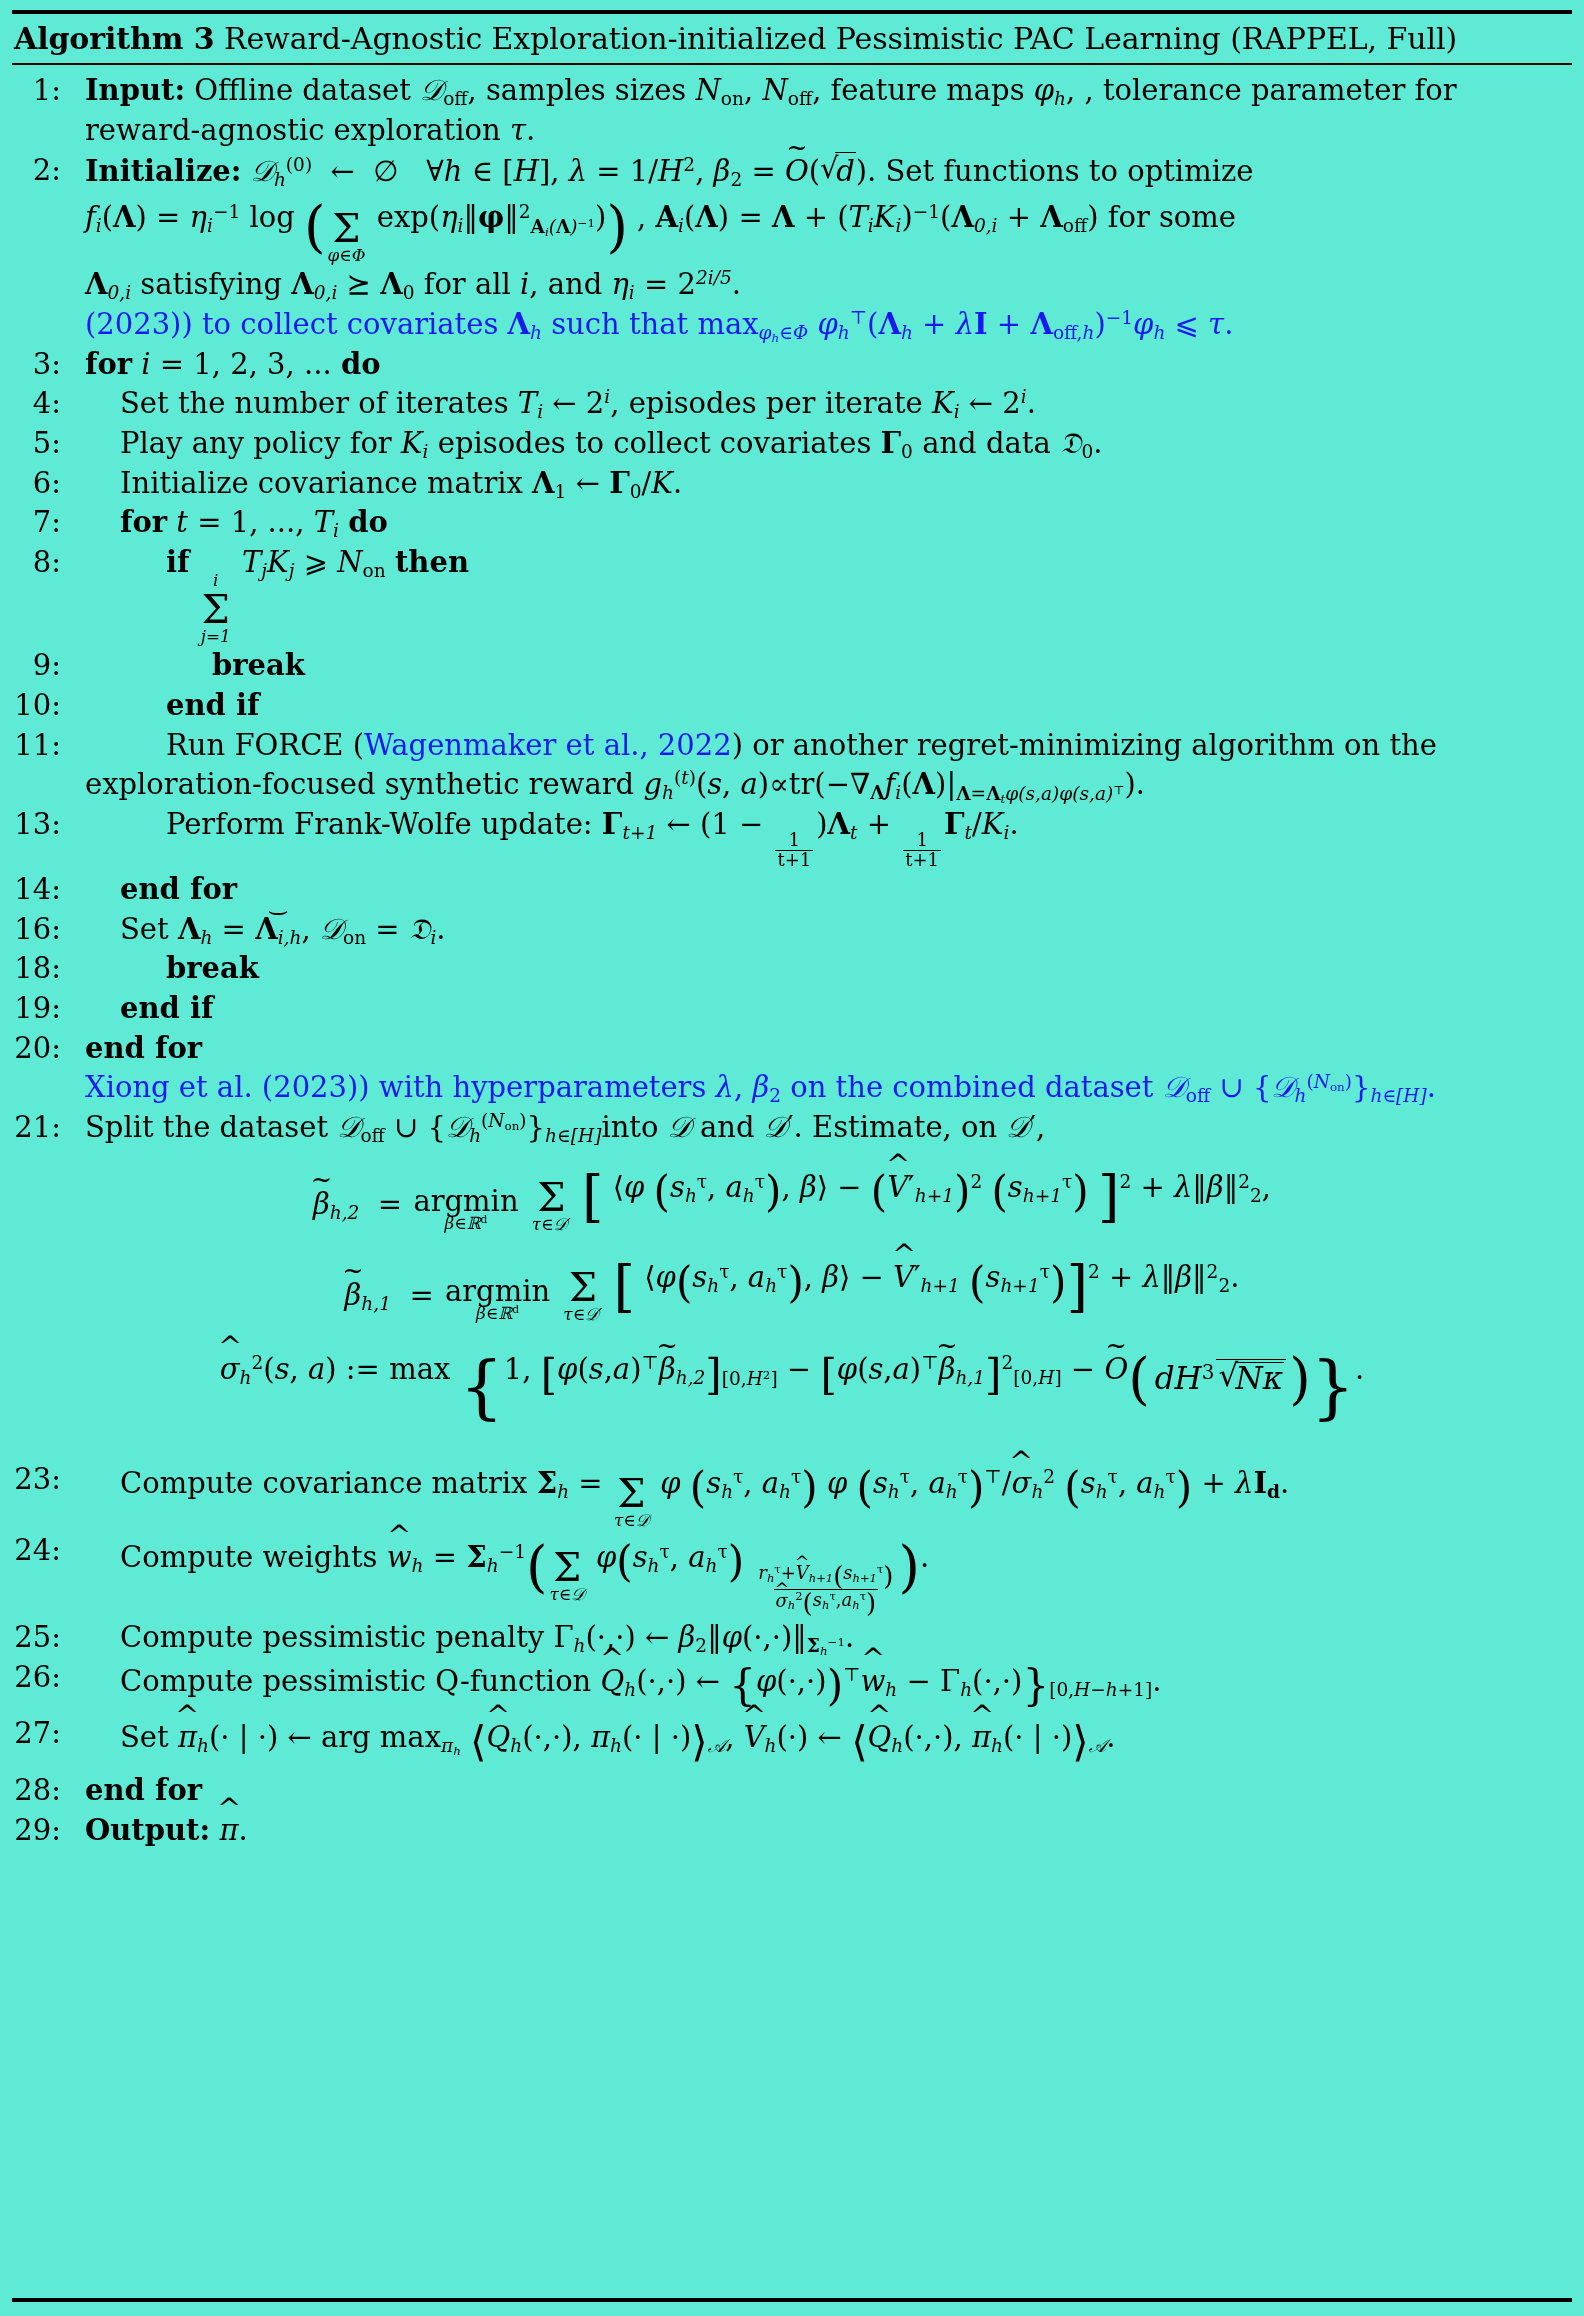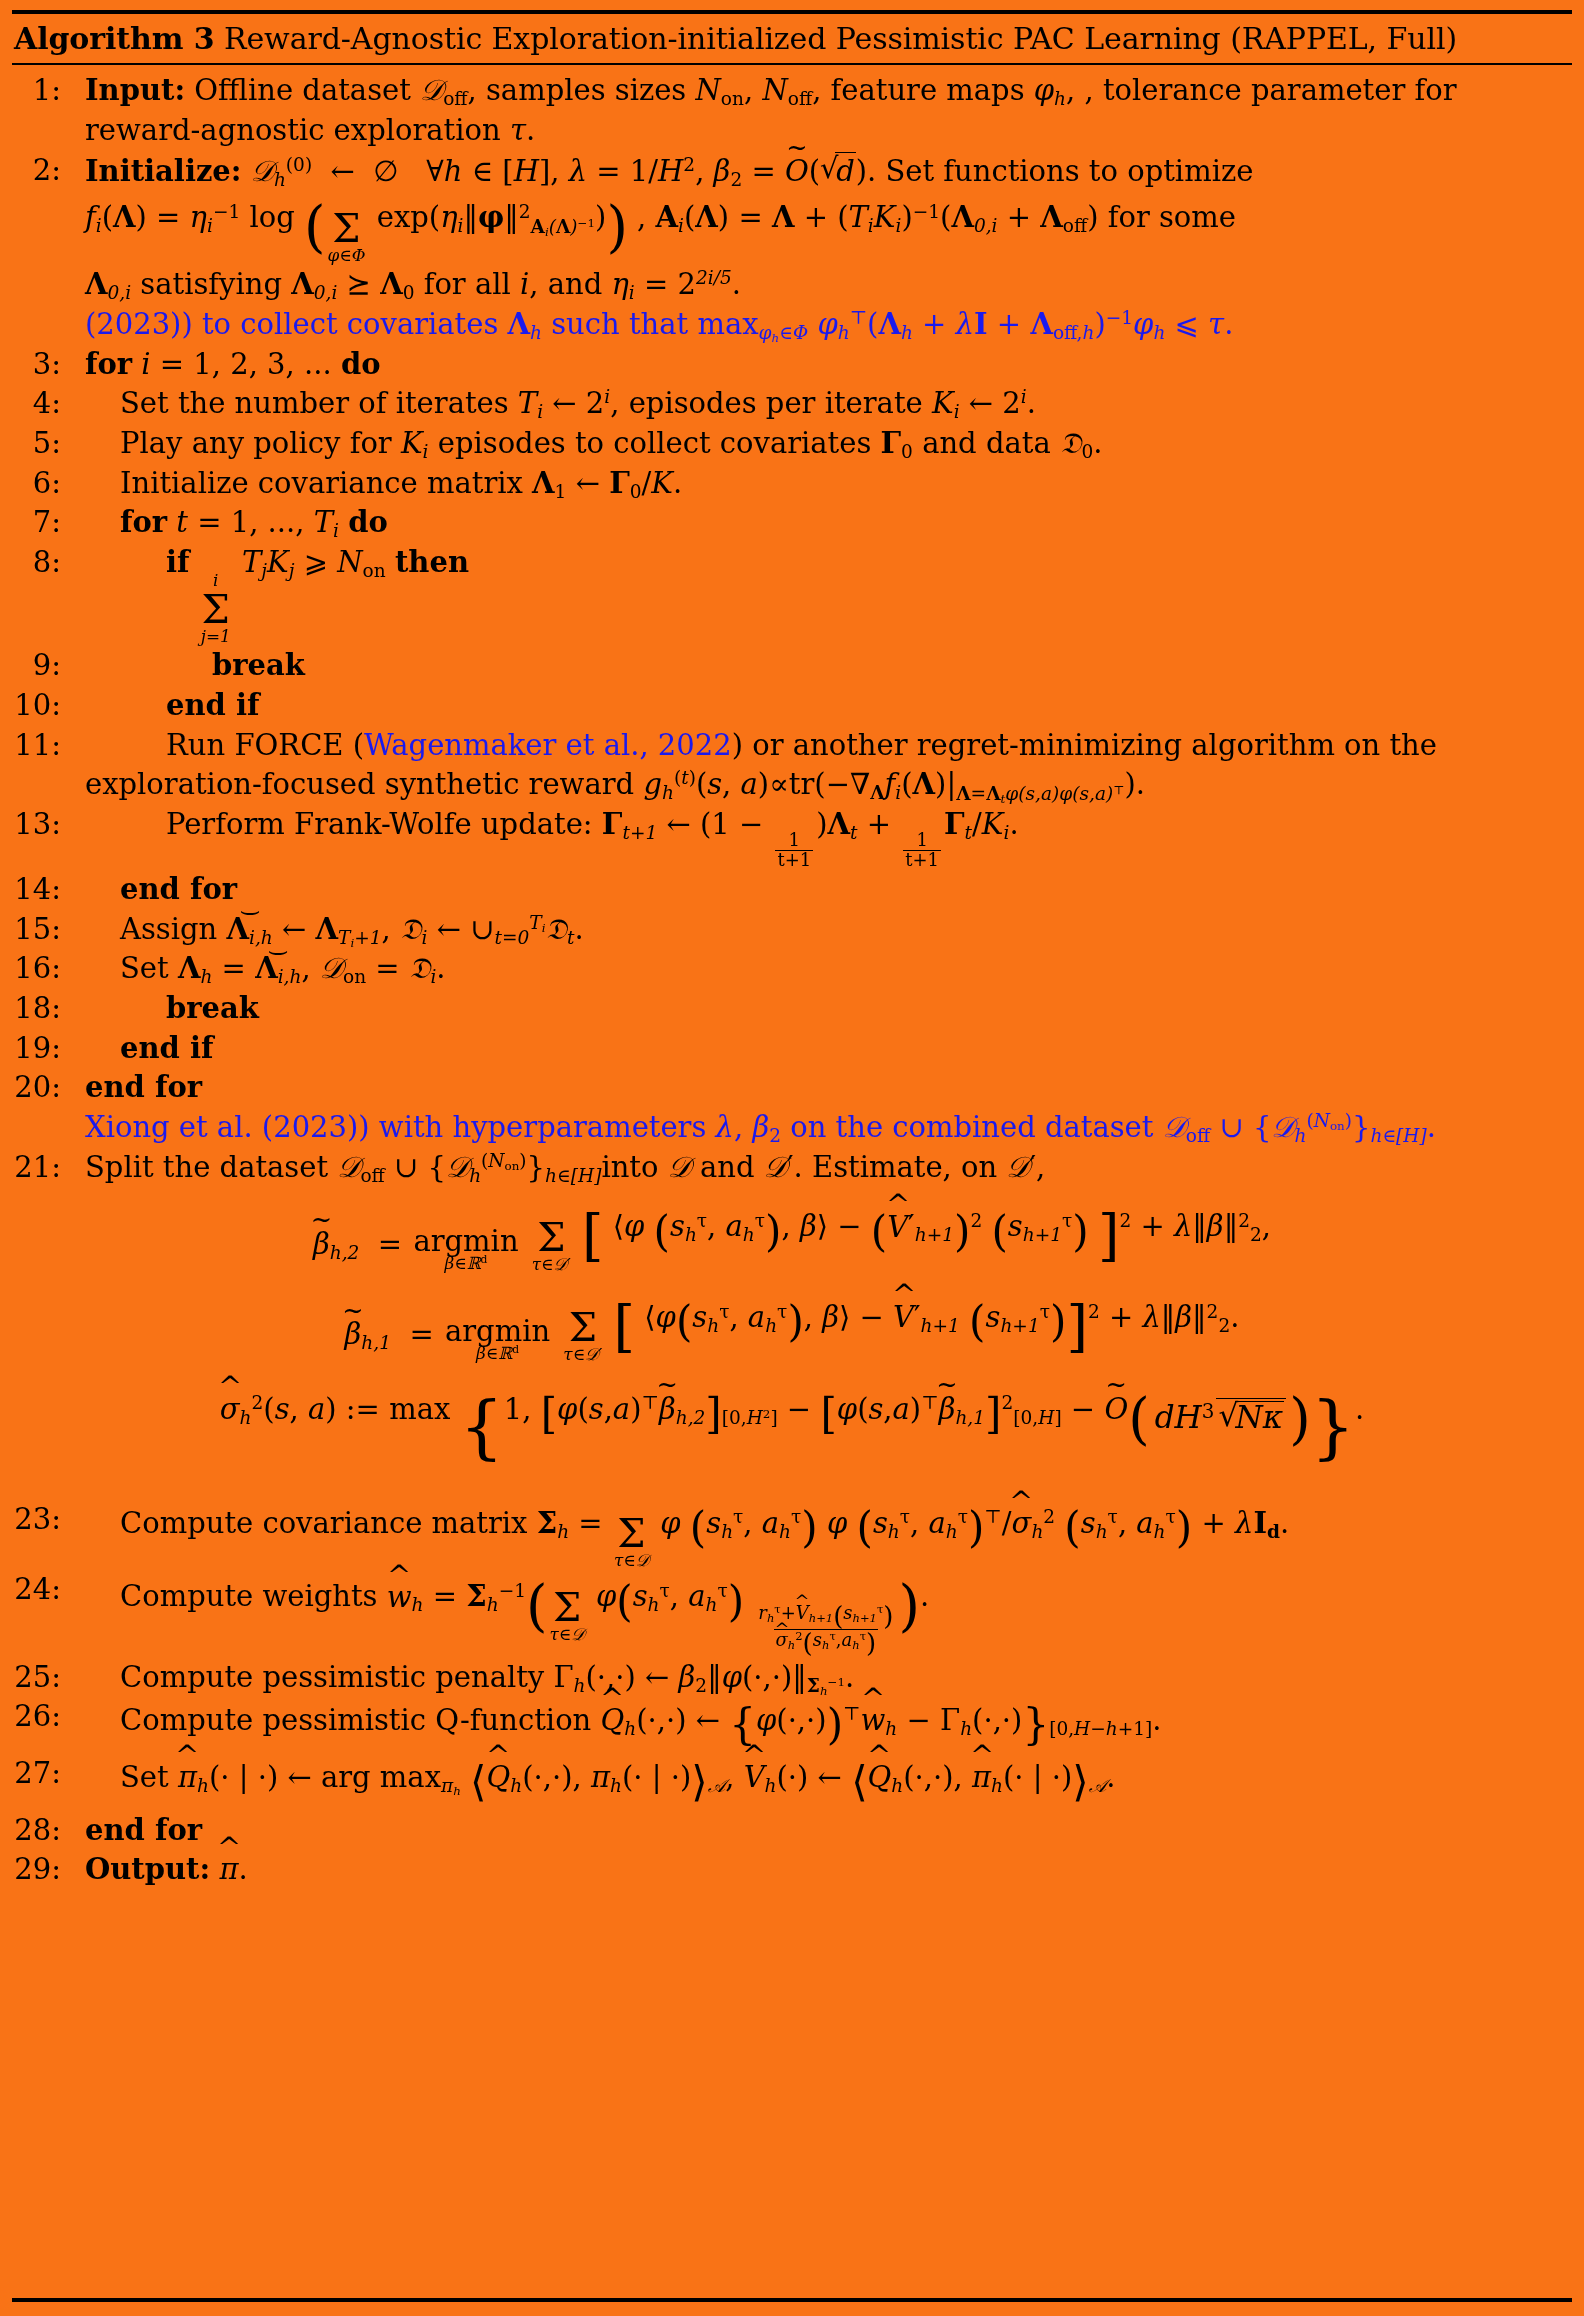--- a/index.html
+++ b/index.html
@@ -10,21 +10,21 @@
   }
   body {
     font-family: "DejaVu Serif", "Liberation Serif", serif;
     color: #000000;
   }
   #page {
     width: 1584px;
     min-height: 2316px;
     box-sizing: border-box;
     padding: 10px 12px 14px 12px;
-    background: #f97316;
+    background: #5eead4;
     position: relative;
   }
 
   
   .rule-thick { border-top: 4px solid #000; height: 0; margin: 0; }
   .rule-thin  { border-top: 2px solid #000; height: 0; margin: 0; }
 
   
   .algo-title {
     font-size: 30px;
@@ -328,26 +328,20 @@
       </div>
     </div>
 
     <div class="line">
       <div class="lineno">14:</div>
       <div class="content ind1">
         <span class="kw">end for</span>
       </div>
     </div>
 
-    <div class="line">
-      <div class="lineno">15:</div>
-      <div class="content ind1">
-        Assign <span class="wide"><span class="bm">Λ</span><sub>i,h</sub></span> ← <span class="bm">Λ</span><sub><span class="m">T</span><sub>i</sub>+1</sub>, <span class="frak">𝔇</span><sub>i</sub> ← ∪<sub>t=0</sub><sup><span class="m">T</span><sub>i</sub></sup><span class="frak">𝔇</span><sub>t</sub>.
-      </div>
-    </div>
 
     <div class="line">
       <div class="lineno">16:</div>
       <div class="content ind1">
         Set <span class="bm">Λ</span><sub>h</sub> = <span class="wide"><span class="bm">Λ</span><sub>i,h</sub></span>, <span class="cal">𝒟</span><sub class="up">on</sub> = <span class="frak">𝔇</span><sub>i</sub>.
       </div>
     </div>
 
 
     <div class="line">

